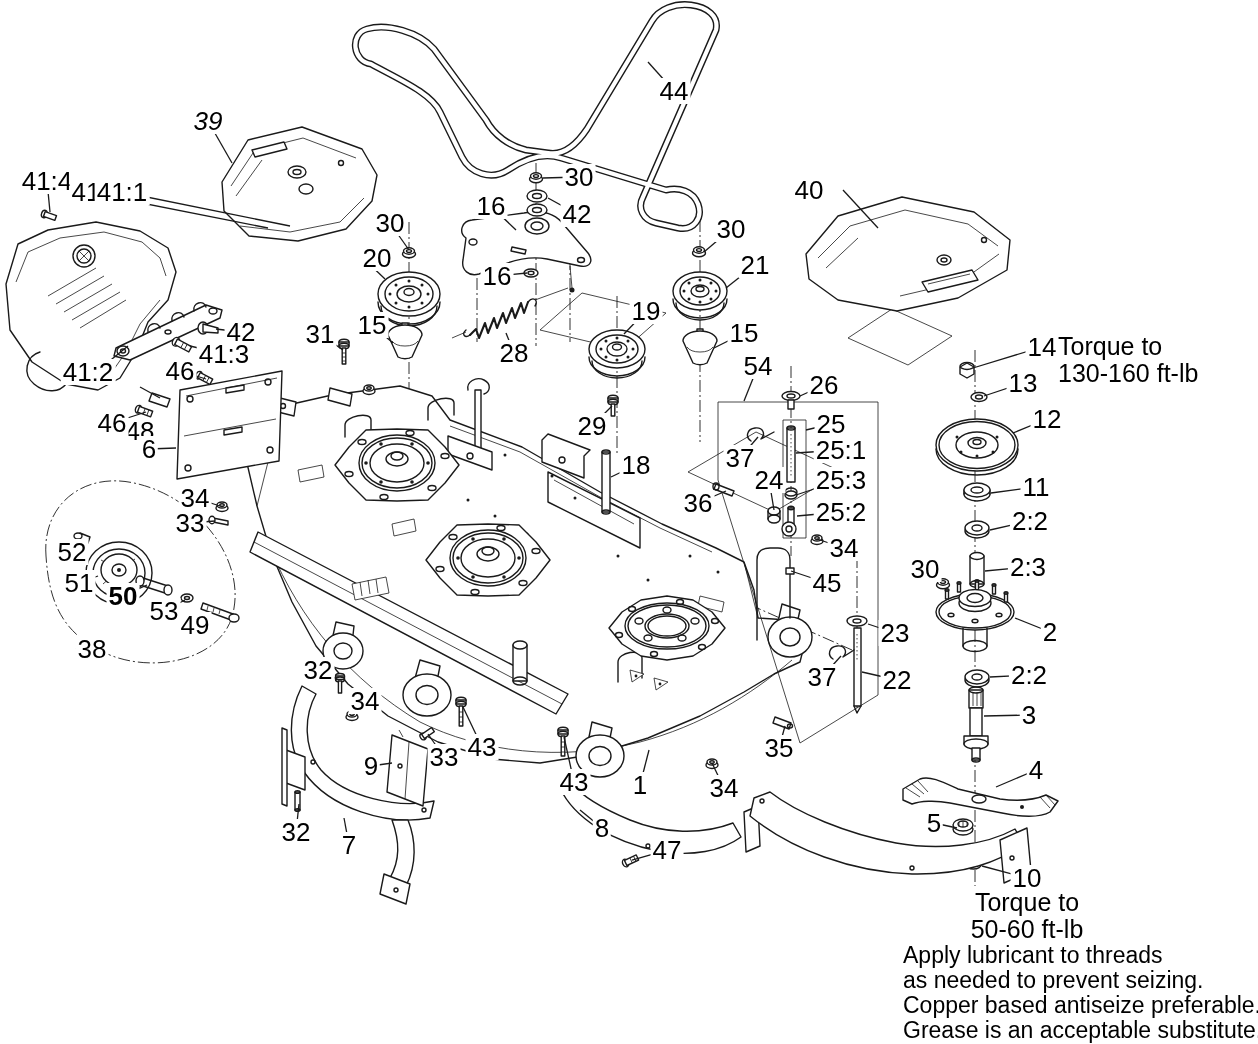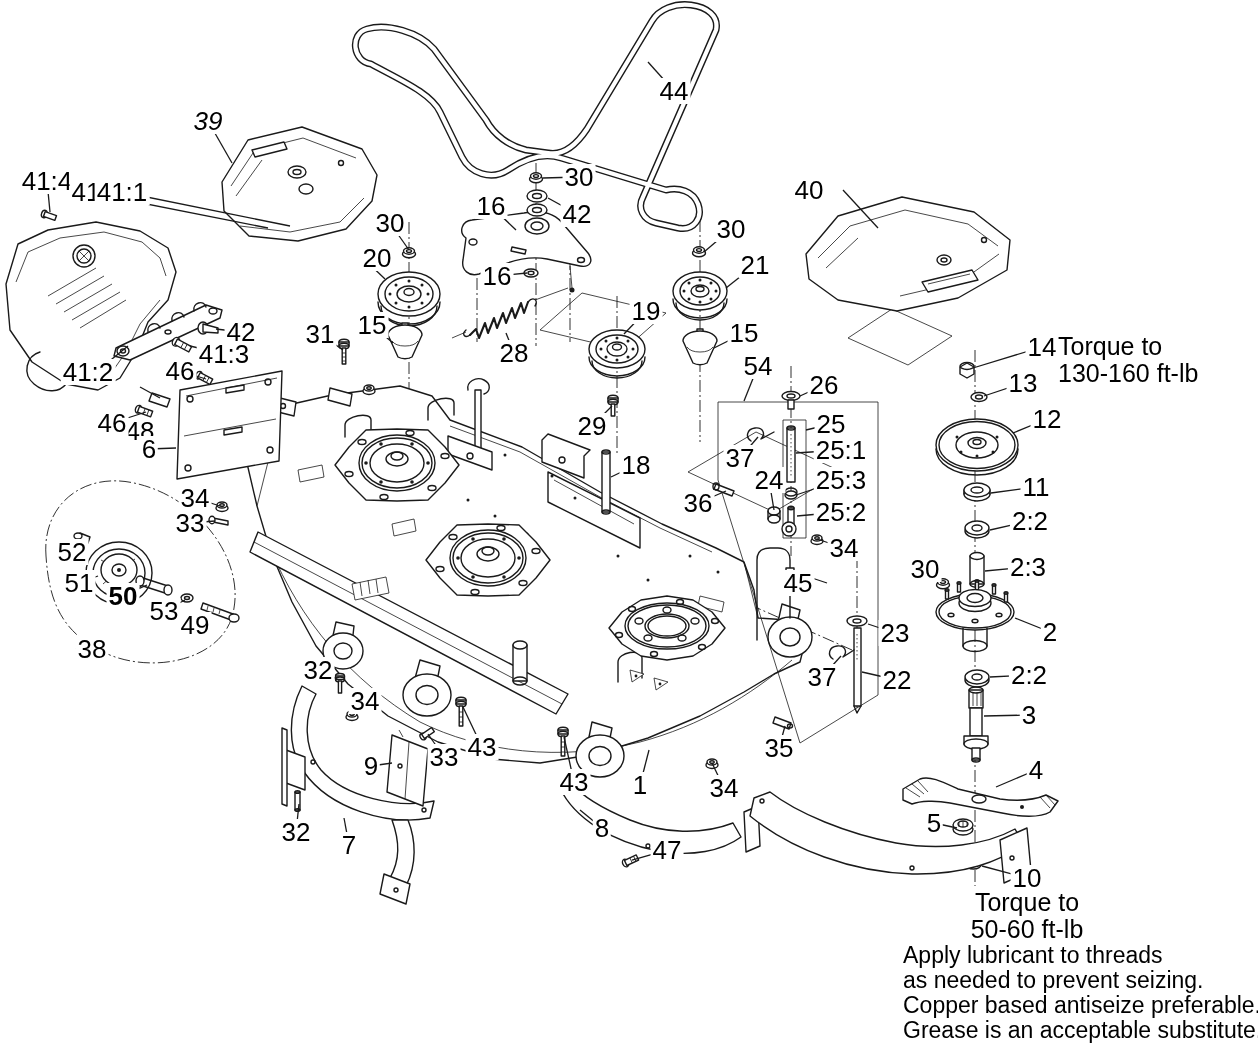--- a/index.html
+++ b/index.html
@@ -803,21 +803,21 @@
       <div class="callout" style="left: 514px; top: 353px;">28</div>
       <div class="callout" style="left: 831px; top: 424px;">25</div>
       <div class="callout" style="left: 841px; top: 450px;">25:1</div>
       <div class="callout" style="left: 740px; top: 458px;">37</div>
       <div class="callout" style="left: 636px; top: 465px;">18</div>
       <div class="callout" style="left: 769px; top: 480px;">24</div>
       <div class="callout" style="left: 841px; top: 480px;">25:3</div>
       <div class="callout" style="left: 698px; top: 503px;">36</div>
       <div class="callout" style="left: 841px; top: 512px;">25:2</div>
       <div class="callout" style="left: 844px; top: 548px;">34</div>
-      <div class="callout" style="left: 798px; top: 583px;">45</div>
+      <div class="callout" style="left: 827px; top: 583px;">45</div>
       <div class="callout" style="left: 195px; top: 498px;">34</div>
       <div class="callout" style="left: 190px; top: 523px;">33</div>
       <div class="callout" style="left: 1042px; top: 347px;">14</div>
       <div class="callout" style="left: 1023px; top: 383px;">13</div>
       <div class="callout" style="left: 1047px; top: 419px;">12</div>
       <div class="callout" style="left: 1036px; top: 487px;">11</div>
       <div class="callout" style="left: 1030px; top: 521px;">2:2</div>
       <div class="callout" style="left: 1028px; top: 567px;">2:3</div>
       <div class="callout" style="left: 925px; top: 569px;">30</div>
       <div class="callout" style="left: 1050px; top: 632px;">2</div>

